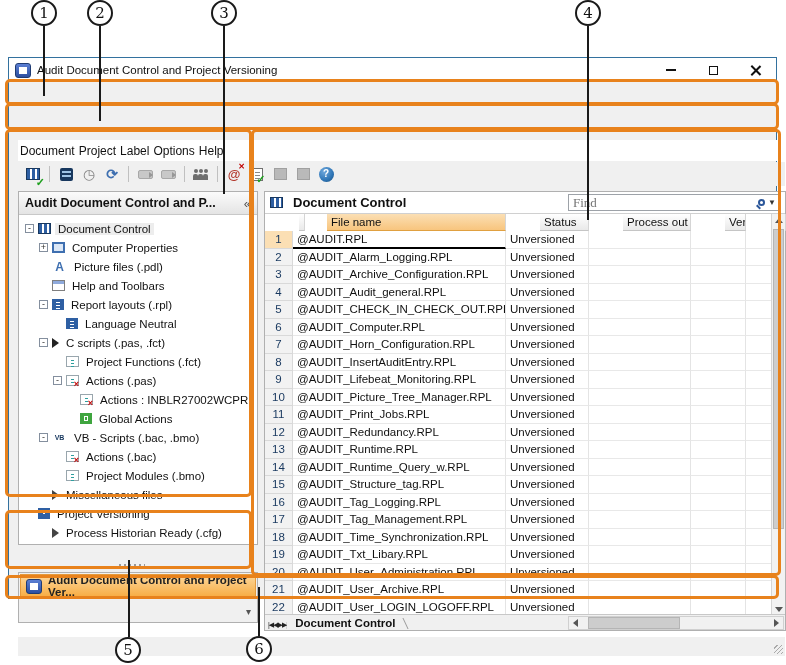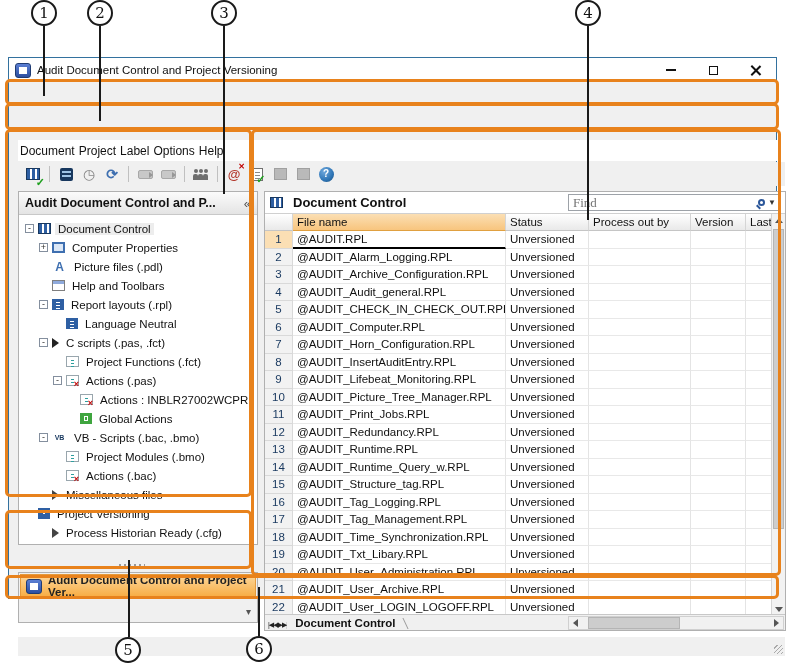--- a/index.html
+++ b/index.html
@@ -107,21 +107,21 @@
   .findbox input{flex:1;min-width:0;border:none;outline:none;font-family:Liberation Serif, serif;
            font-size:13px;color:#333;background:transparent;padding:0;}
   .mag{width:7px;height:7px;border:2px solid #2b579a;border-radius:50%;position:relative;flex:none;}
   .mag::after{content:"";position:absolute;left:-4px;top:5px;width:5px;height:2px;background:#2b579a;transform:rotate(45deg);}
   .find-drop{font-size:8px;color:#333;flex:none;}
 
   .table{position:absolute;left:0;top:22px;width:508px;display:grid;
          grid-template-columns:28px 213px 83px 102px 55px 27px;
          grid-template-rows:17px repeat(22,17.5px);font-size:11.5px;}
   .th{background:linear-gradient(#fff,#e9e9e9);border-right:1px solid #d5d5d5;border-bottom:1px solid #c5c5c5;
-      padding:0 1px 0 4px;display:flex;align-items:center;overflow:hidden;white-space:nowrap;}
+      padding:0 1px 0 4px;display:flex;align-items:center;overflow:hidden;white-space:nowrap;margin-left:34px;}
   .th.hl{background:linear-gradient(var(--hdr-hl1),var(--hdr-hl2));border-bottom:1px solid #e0a040;}
   .td{display:flex;align-items:center;padding-left:4px;border-right:1px solid #e4e4e4;border-bottom:1px solid #e8e8e8;
       overflow:hidden;white-space:nowrap;background:#fff;}
   .td.num{justify-content:center;padding-left:0;background:#f2f2f2;border-right:1px solid #d9d9d9;
       border-bottom:1px solid #d9d9d9;color:#17375e;}
   .td.num.hl{background:var(--hdr-hl1);}
   .td.cursor{border-bottom:2px solid #000;}
 
   .vscroll{position:absolute;right:0;top:22px;width:14px;height:402px;background:#f2f2f2;border-left:1px solid #d5d5d5;}
   .vs-up,.vs-down{position:absolute;left:0;width:13px;height:13px;display:flex;align-items:center;justify-content:center;}
@@ -317,28 +317,28 @@
           </div>
           <div class="tree-row">
             <span class="indent" style="width: 16px;"></span>
             <span class="expand">-</span>
             <span class="ti ti-vb">VB</span>
             <span class="tlabel">VB - Scripts (.bac, .bmo)</span>
           </div>
           <div class="tree-row">
             <span class="indent" style="width: 30px;"></span>
             <span class="expand hidden"></span>
+            <span class="ti ti-script-x"></span>
+            <span class="tlabel">Actions (.bac)</span>
+          </div>
+          <div class="tree-row">
+            <span class="indent" style="width: 30px;"></span>
+            <span class="expand hidden"></span>
             <span class="ti ti-script"></span>
             <span class="tlabel">Project Modules (.bmo)</span>
-          </div>
-          <div class="tree-row">
-            <span class="indent" style="width: 30px;"></span>
-            <span class="expand hidden"></span>
-            <span class="ti ti-script-x"></span>
-            <span class="tlabel">Actions (.bac)</span>
           </div>
           <div class="tree-row">
             <span class="indent" style="width: 16px;"></span>
             <span class="expand hidden"></span>
             <span class="ti ti-triangle"></span>
             <span class="tlabel">Miscellaneous files</span>
           </div>
           <div class="tree-row">
             <span class="indent" style="width: 2px;"></span>
             <span class="expand hidden"></span>

